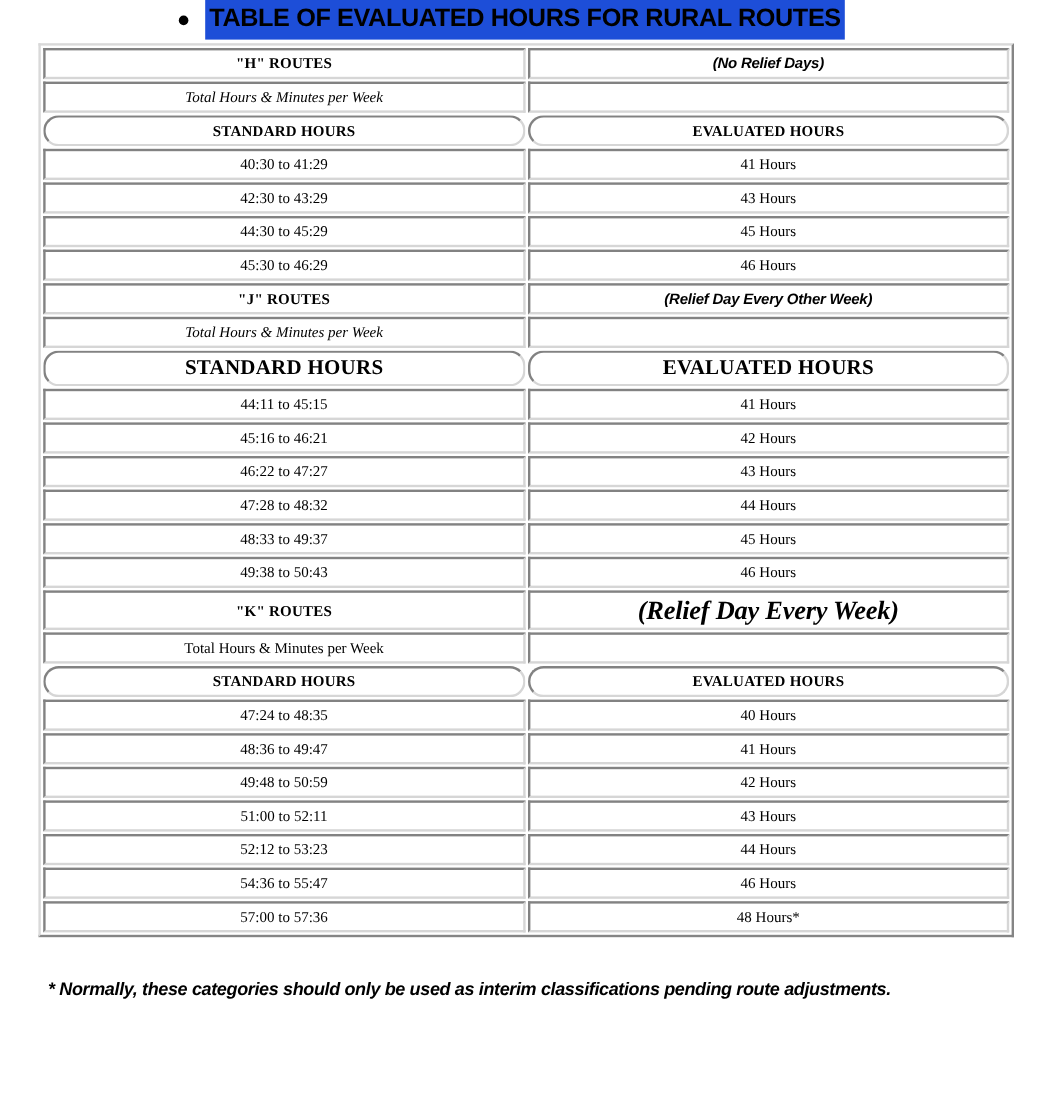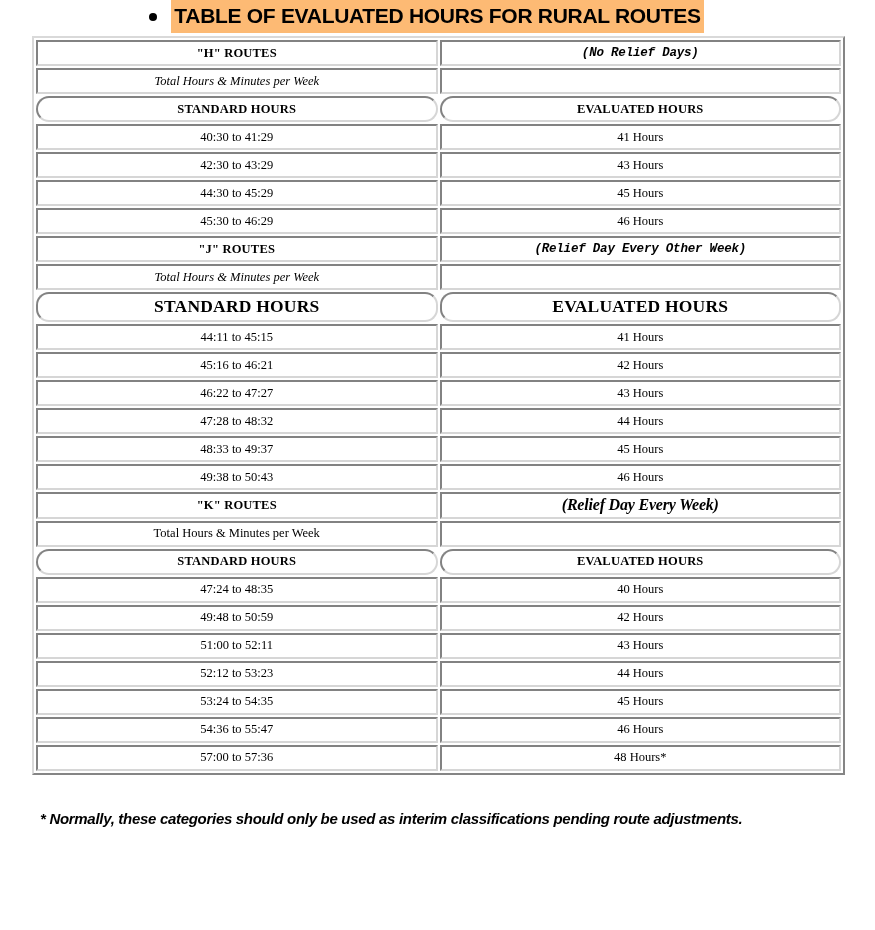--- a/index.html
+++ b/index.html
@@ -47,21 +47,21 @@
     border-radius: 50%;
     background: #000;
     display: inline-block;
   }
   .title-text {
     font-family: "Liberation Sans", "DejaVu Sans", sans-serif;
     font-weight: bold;
     font-size: 21px;
     line-height: 30px;
     letter-spacing: -0.3px;
-    background: #fdba74;
+    background: #1d4ed8;
     padding: 1px 3px 2px 3px;
     display: inline-block;
   }
 
   
   .table-wrap {
     padding: 0 30px 0 32px;
   }
   table.hours-table {
     width: 813px;
@@ -97,26 +97,26 @@
   td.section-note {
     text-align: left;
     font-weight: bold;
     font-style: italic;
     font-size: 21px;
     line-height: 1.1;
     padding: 1px 6px 3px 6px;
     letter-spacing: -0.2px;
   }
   td.section-note.sans {
-    font-family: Liberation Mono, monospace;
+    font-family: Liberation Sans, sans-serif;
     margin-top: 38px;
   }
   td.section-note.serif {
     font-family: "Liberation Serif", "DejaVu Serif", serif;
-    font-size: 16px;
+    font-size: 22px;
   }
 
   
   td.subtitle {
     font-size: 12.5px;
     padding: 4px 6px 5px 6px;
   }
   td.subtitle.ital { font-style: italic; }
   td.subtitle.norm { font-style: normal; }
   td.blank { padding: 4px 6px 5px 6px; }
@@ -248,34 +248,34 @@
         </tr>
         <tr>
           <td class="col-head">STANDARD HOURS</td>
           <td class="col-head">EVALUATED HOURS</td>
         </tr>
         <tr>
           <td class="data">47:24 to 48:35</td>
           <td class="data">40 Hours</td>
         </tr>
         <tr>
+          <td class="data">48:36 to 49:47</td>
+          <td class="data">41 Hours</td>
+        </tr>
+        <tr>
           <td class="data">49:48 to 50:59</td>
           <td class="data">42 Hours</td>
         </tr>
         <tr>
           <td class="data">51:00 to 52:11</td>
           <td class="data">43 Hours</td>
         </tr>
         <tr>
           <td class="data">52:12 to 53:23</td>
           <td class="data">44 Hours</td>
-        </tr>
-        <tr>
-          <td class="data">53:24 to 54:35</td>
-          <td class="data">45 Hours</td>
         </tr>
         <tr>
           <td class="data">54:36 to 55:47</td>
           <td class="data">46 Hours</td>
         </tr>
         <tr>
           <td class="data">57:00 to 57:36</td>
           <td class="data">48 Hours*</td>
         </tr>
       </tbody>

